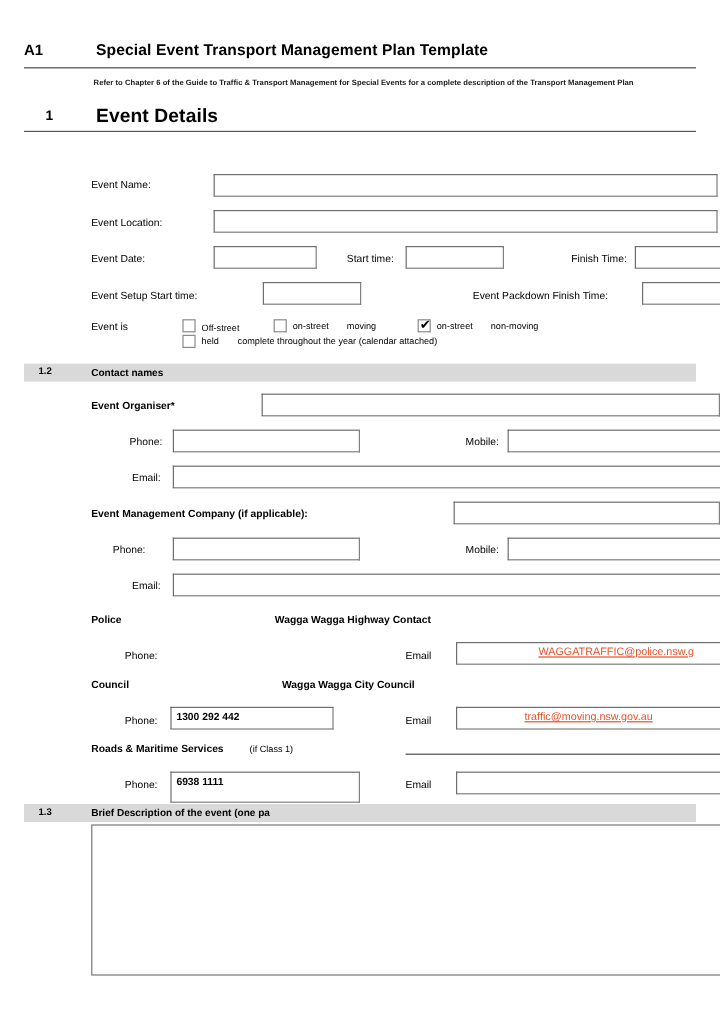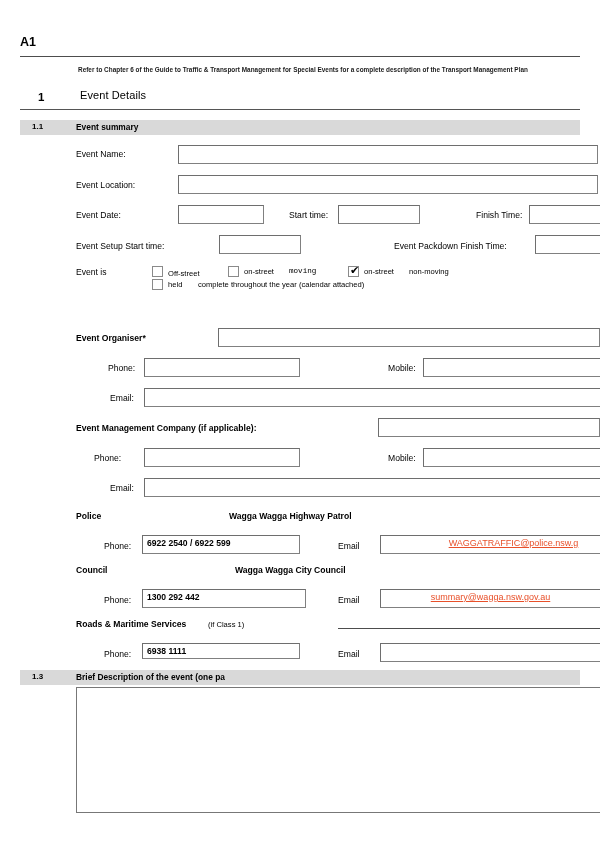--- a/index.html
+++ b/index.html
@@ -69,22 +69,22 @@
   }
   .sec1-num {
     position: absolute;
     left: 18px; top: 3px;
     font-size: 11.5px;
     font-weight: bold;
   }
   .sec1-title {
     position: absolute;
     left: 60px; top: 1px;
-    font-size: 11px;
-    font-weight: normal;
+    font-size: 16px;
+    font-weight: bold;
     letter-spacing: 0.1px;
   }
 
   
   .sec2 {
     position: absolute;
     left: 20px;
     width: 560px;
     height: 15px;
     background: #d9d9d9;
@@ -185,33 +185,30 @@
     border: 1px solid #777777;
   }
 </style>
 </head>
 <body>
 
 <div class="page">
 
   <div class="doc-head">
     <span class="doc-head-num">A1</span>
+    <span class="doc-head-title">Special Event Transport Management Plan Template</span>
   </div>
 
   <div class="doc-note">Refer to Chapter 6 of the Guide to Traffic &amp; Transport Management for Special Events for a complete description of the Transport Management Plan</div>
 
   <div class="sec1" style="top:88px;">
     <span class="sec1-num">1</span>
     <span class="sec1-title">Event Details</span>
   </div>
 
-  <div class="sec2" style="top:120px;">
-    <span class="sec2-num">1.1</span>
-    <span class="sec2-title">Event summary</span>
-  </div>
 
   <span class="lbl" style="left:76px; top:149px;text-align:right;">Event Name:</span>
   <div class="fld" style="left:178px; top:145px; width:420px; height:19px;"></div>
 
   <span class="lbl" style="left:76px; top:180px;">Event Location:</span>
   <div class="fld" style="left:178px; top:175px; width:420px; height:19px;"></div>
 
   <span class="lbl" style="left:76px; top:210px;">Event Date:</span>
   <div class="fld" style="left:178px; top:205px; width:86px; height:19px;"></div>
 
@@ -227,32 +224,36 @@
   <span class="lbl" style="left:394px; top:241px;">Event Packdown Finish Time:</span>
   <div class="fld" style="left:535px; top:235px; width:68px; height:19px;"></div>
 
   <span class="lbl" style="left:76px; top:267px;">Event is</span>
 
   <div class="cbx" style="left:152px; top:266px;"></div>
   <span class="lbl-sm" style="left:168px; top:269px;">Off-street</span>
 
   <div class="cbx" style="left:228px; top:266px;"></div>
   <span class="lbl-sm" style="left:244px; top:267px;">on-street</span>
-  <span class="lbl-sm" style="left:289px; top:267px;font-family:Liberation Mono, monospace;">moving</span>
+  <span class="lbl-sm" style="left:289px; top:267px;">moving</span>
 
   <div class="cbx" style="left:348px; top:266px;">
     <span class="tick">✔</span>
   </div>
   <span class="lbl-sm" style="left:364px; top:267px;">on-street</span>
   <span class="lbl-sm" style="left:409px; top:267px;">non-moving</span>
 
   <div class="cbx" style="left:152px; top:279px;"></div>
   <span class="lbl-sm" style="left:168px; top:280px;">held</span>
   <span class="lbl-sm" style="left:198px; top:280px;">complete throughout the year (calendar attached)</span>
 
+  <div class="sec2" style="top:303px;">
+    <span class="sec2-num">1.2</span>
+    <span class="sec2-title">Contact names</span>
+  </div>
 
   <span class="lbl-b" style="left:76px; top:333px;">Event Organiser*</span>
   <div class="fld" style="left:218px; top:328px; width:382px; height:19px;"></div>
 
   <span class="lbl" style="left:108px; top:363px;">Phone:</span>
   <div class="fld" style="left:144px; top:358px; width:156px; height:19px;"></div>
 
   <span class="lbl" style="left:388px; top:363px;">Mobile:</span>
   <div class="fld" style="left:423px; top:358px; width:178px; height:19px;"></div>
 
@@ -265,43 +266,42 @@
   <span class="lbl" style="left:94px; top:453px;">Phone:</span>
   <div class="fld" style="left:144px; top:448px; width:156px; height:19px;"></div>
 
   <span class="lbl" style="left:388px; top:453px;">Mobile:</span>
   <div class="fld" style="left:423px; top:448px; width:178px; height:19px;"></div>
 
   <span class="lbl" style="left:110px; top:483px;">Email:</span>
   <div class="fld" style="left:144px; top:478px; width:457px; height:19px;"></div>
 
   <span class="lbl-b" style="left:76px; top:511px;">Police</span>
-  <span class="lbl-b" style="left:229px; top:511px;">Wagga Wagga Highway Patrol</span>
+  <span class="lbl-b" style="left:229px; top:511px;">Wagga Wagga Highway Contact</span>
 
   <span class="lbl" style="left:104px; top:541px;">Phone:</span>
-  <div class="fld" style="left:142px; top:535px; width:158px; height:19px;">6922 2540 / 6922 599</div>
 
   <span class="lbl" style="left:338px; top:541px;">Email</span>
   <div class="fld mail-box" style="left:380px; top:535px; width:267px; height:19px;"><span class="mail">WAGGATRAFFIC@police.nsw.g</span></div>
 
   <span class="lbl-b" style="left:76px; top:565px;">Council</span>
   <span class="lbl-b" style="left:235px; top:565px;">Wagga Wagga City Council</span>
 
   <span class="lbl" style="left:104px; top:595px;">Phone:</span>
-  <div class="fld" style="left:142px; top:589px; width:164px; height:19px;">1300 292 442</div>
+  <div class="fld" style="left:142px; top:589px; width:136px; height:19px;">1300 292 442</div>
 
   <span class="lbl" style="left:338px; top:595px;">Email</span>
-  <div class="fld mail-box" style="left:380px; top:589px; width:221px; height:19px;"><span class="mail">summary@wagga.nsw.gov.au</span></div>
+  <div class="fld mail-box" style="left:380px; top:589px; width:221px; height:19px;"><span class="mail">traffic@moving.nsw.gov.au</span></div>
 
   <span class="lbl-b" style="left:76px; top:619px;">Roads &amp; Maritime Services</span>
   <span class="lbl-sm" style="left:208px; top:620px;">(if Class 1)</span>
   <div class="fld-line" style="left:338px; top:614px; width:263px; height:15px;"></div>
 
   <span class="lbl" style="left:104px; top:649px;">Phone:</span>
-  <div class="fld" style="left:142px; top:643px; width:158px; height:16px;">6938 1111</div>
+  <div class="fld" style="left:142px; top:643px; width:158px; height:26px;">6938 1111</div>
 
   <span class="lbl" style="left:338px; top:649px;">Email</span>
   <div class="fld" style="left:380px; top:643px; width:221px; height:19px;"></div>
 
   <div class="sec2" style="top:670px;">
     <span class="sec2-num">1.3</span>
     <span class="sec2-title">Brief Description of the event (one pa</span>
   </div>
 
   <div class="bigbox" style="left:76px; top:687px; width:525px; height:126px;"></div>

